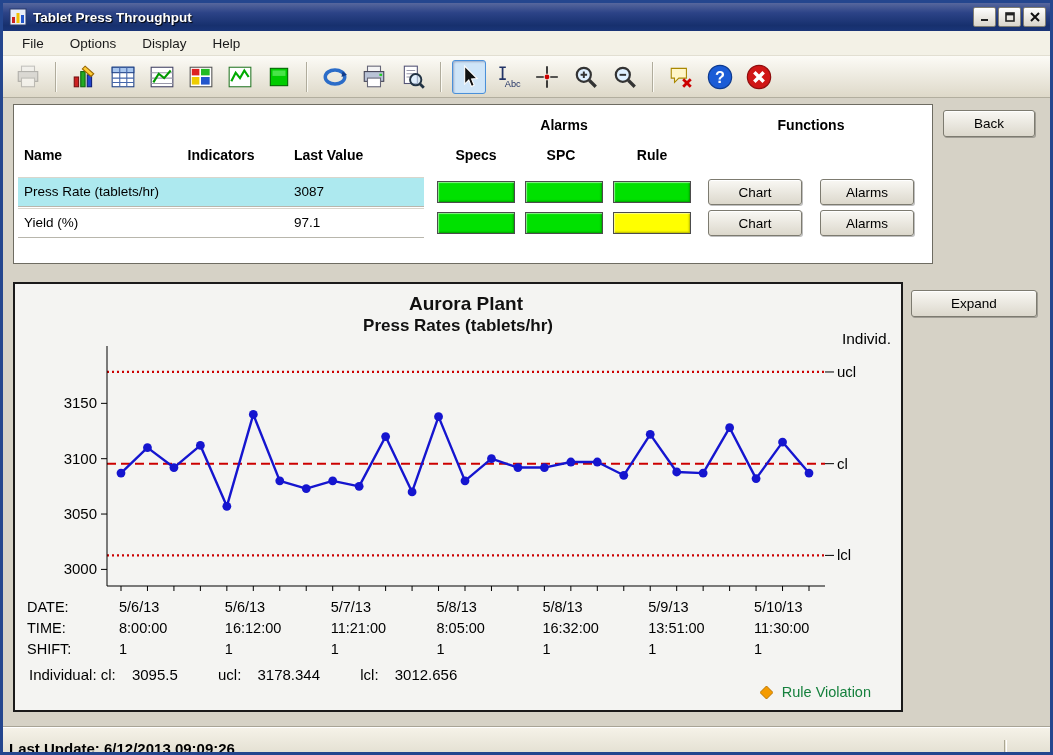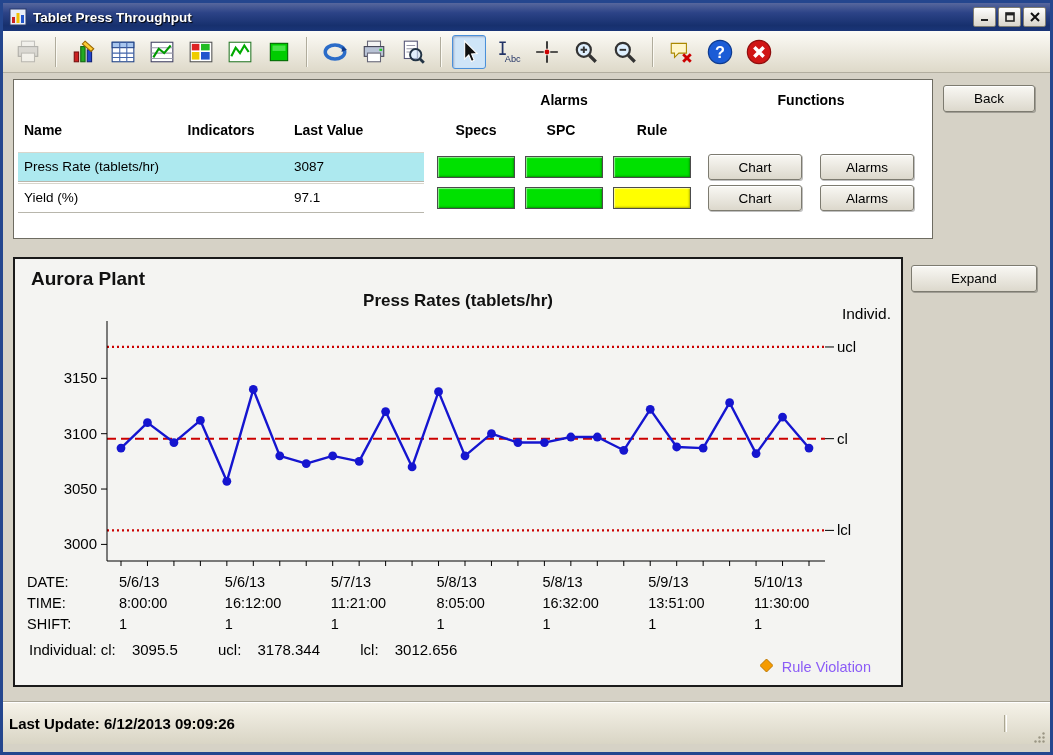--- a/index.html
+++ b/index.html
@@ -100,28 +100,28 @@
   .col-spc   { left: 507px; width: 80px; }
   .col-rule  { left: 598px; width: 80px; }
   .lt-specs { left: 423px; }
   .lt-spc   { left: 511px; }
   .lt-rule  { left: 599px; }
   .bt-chart  { left: 694px; }
   .bt-alarms { left: 806px; }
   
   .chartrow { margin-top: 18px; }
   .chartpanel { width: 890px; height: 430px; border: 2px solid #1a1a1a; background: #f4f4f2; }
-  .ctitle { position: absolute; top: 9px; left: 16px; width: 100%; text-align: left; font-size: 19px; font-weight: bold; color: #111; }
+  .ctitle { position: absolute; top: 9px; left: 8px; width: 100%; text-align: center; font-size: 19px; font-weight: bold; color: #111; }
   .csub   { position: absolute; top: 32px; left: 0; width: 100%; text-align: center; font-size: 17px; font-weight: bold; color: #111; }
   .individ { position: absolute; top: 46px; right: 10px; font-size: 15.5px; color: #000; }
   #control-chart { position: absolute; top: 58px; left: 0; }
   .cfooter { position: absolute; top: 382px; left: 14px; font-size: 15px; color: #000; white-space: nowrap; }
   .cfooter span { display: inline-block; }
   .f-gap-s { margin-right: 12px; text-align: center; } .f-gap-m { margin-right: 36px; } .f-gap-l { }
-  .clegend { position: absolute; right: 30px; bottom: 10px; font-size: 14.5px; display: flex; align-items: flex-start; gap: 9px; color: #8b5cf6; }
+  .clegend { position: absolute; right: 30px; bottom: 10px; font-size: 14.5px; display: flex; align-items: center; gap: 9px; color: #15803d; }
   
   .statusbar {
     height: 42px;
     background: linear-gradient(#f5f2e8, #d9d5c5);
     border-top: 1px solid #fff;
     box-shadow: 0 -1px 0 #a8a496;
     display: flex; align-items: center;
     padding: 0 4px 0 6px;
     font-size: 15px; font-weight: bold; color: #000;
   }
@@ -157,20 +157,26 @@
           </svg>
       </button>
       <button class="winbtn">
         <svg width="12" height="12" viewBox="0 0 12 12">
             <path d="M2 2 L10 10 M10 2 L2 10" stroke="#111" stroke-width="2"></path>
           </svg>
       </button>
     </span>
   </div>
 
+  <div class="menubar">
+    <span class="menuitem">File</span>
+    <span class="menuitem">Options</span>
+    <span class="menuitem">Display</span>
+    <span class="menuitem">Help</span>
+  </div>
 
   <div class="toolbar">
     <button class="tbtn disabled">
       <svg viewBox="0 0 24 24" width="26" height="26">
         <rect x="6" y="2" width="12" height="6" fill="#f0f0f0" stroke="#888"></rect>
         <rect x="3" y="7" width="18" height="9" fill="#c2c2c2" stroke="#666"></rect>
         <rect x="6" y="13" width="12" height="8" fill="#fff" stroke="#888"></rect>
       </svg>
     </button>
     <span class="tsep"></span>

